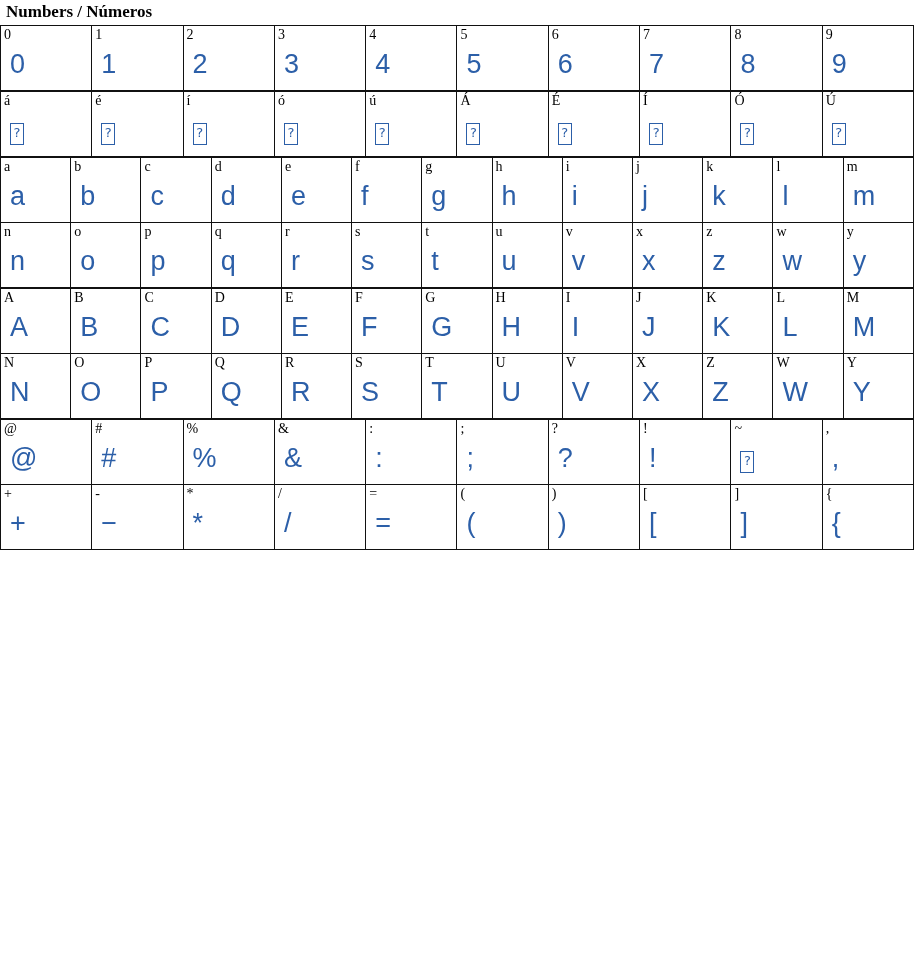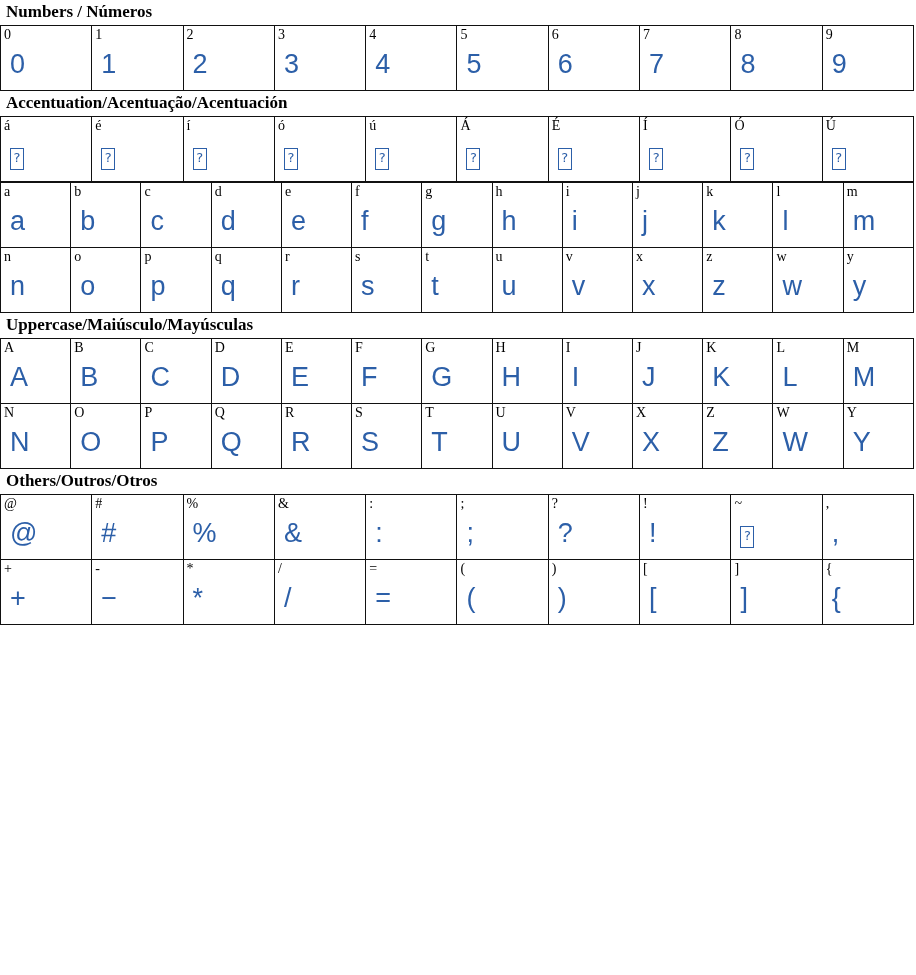--- a/index.html
+++ b/index.html
@@ -137,21 +137,20 @@
               </td>
               <td class="cell" style="width: 10%;">
                 <div class="cell-label">9</div>
                 <div class="cell-glyph">9</div>
               </td>
             </tr>
           </tbody>
         </table>
       </div>
       <div class="sec">
-        <div class="section-title">Accentuation/Acentuação/Acentuación</div>
         <table class="glyphs">
           <tbody>
             <tr>
               <td class="cell" style="width: 10%;">
                 <div class="cell-label">á</div>
                 <div class="cell-glyph missing"><span class="missing-box">?</span></div>
               </td>
               <td class="cell" style="width: 10%;">
                 <div class="cell-label">é</div>
                 <div class="cell-glyph missing"><span class="missing-box">?</span></div>
@@ -300,21 +299,20 @@
               </td>
               <td class="cell" style="width: 7.69231%;">
                 <div class="cell-label">y</div>
                 <div class="cell-glyph">y</div>
               </td>
             </tr>
           </tbody>
         </table>
       </div>
       <div class="sec">
-        <div class="section-title">Uppercase/Maiúsculo/Mayúsculas</div>
         <table class="glyphs">
           <tbody>
             <tr>
               <td class="cell" style="width: 7.69231%;">
                 <div class="cell-label">A</div>
                 <div class="cell-glyph">A</div>
               </td>
               <td class="cell" style="width: 7.69231%;">
                 <div class="cell-label">B</div>
                 <div class="cell-glyph">B</div>
@@ -415,21 +413,20 @@
               </td>
               <td class="cell" style="width: 7.69231%;">
                 <div class="cell-label">Y</div>
                 <div class="cell-glyph">Y</div>
               </td>
             </tr>
           </tbody>
         </table>
       </div>
       <div class="sec">
-        <div class="section-title">Others/Outros/Otros</div>
         <table class="glyphs">
           <tbody>
             <tr>
               <td class="cell" style="width: 10%;">
                 <div class="cell-label">@</div>
                 <div class="cell-glyph">@</div>
               </td>
               <td class="cell" style="width: 10%;">
                 <div class="cell-label">#</div>
                 <div class="cell-glyph">#</div>

